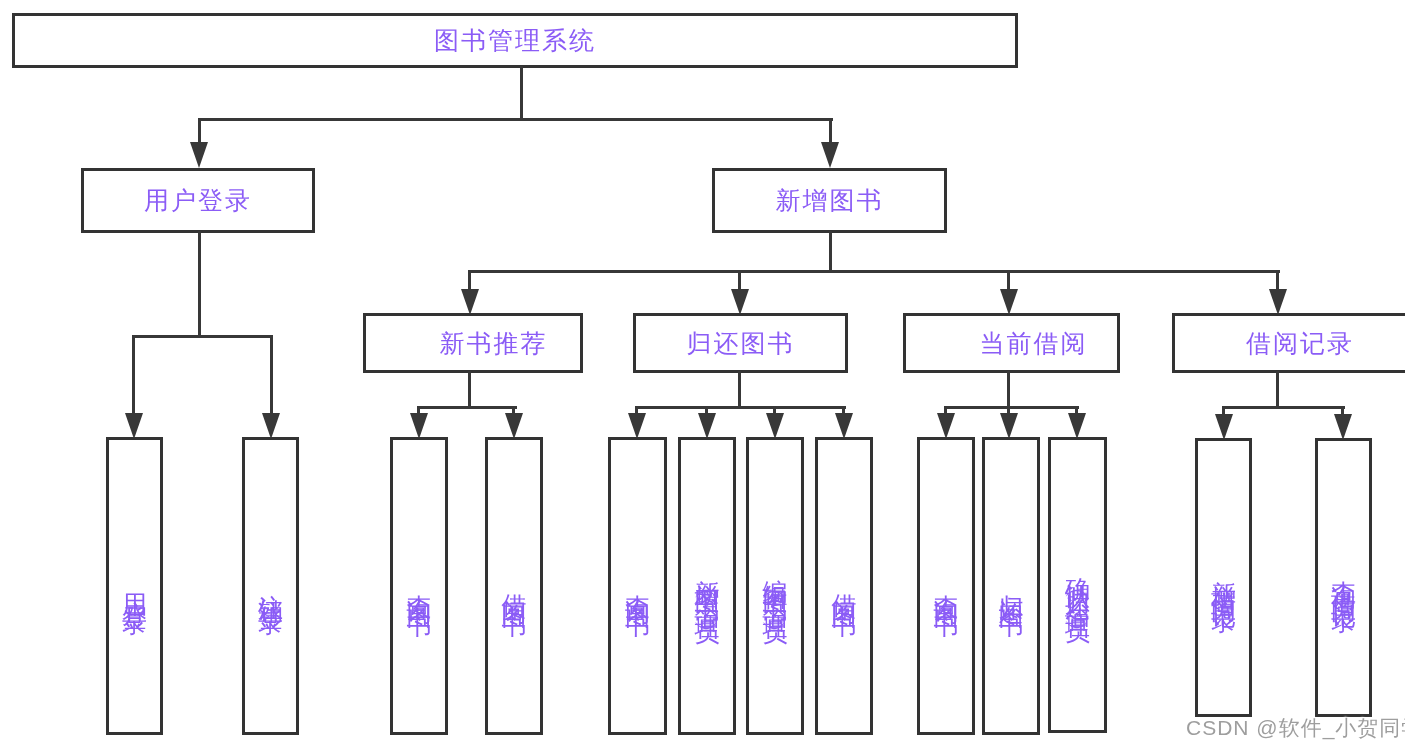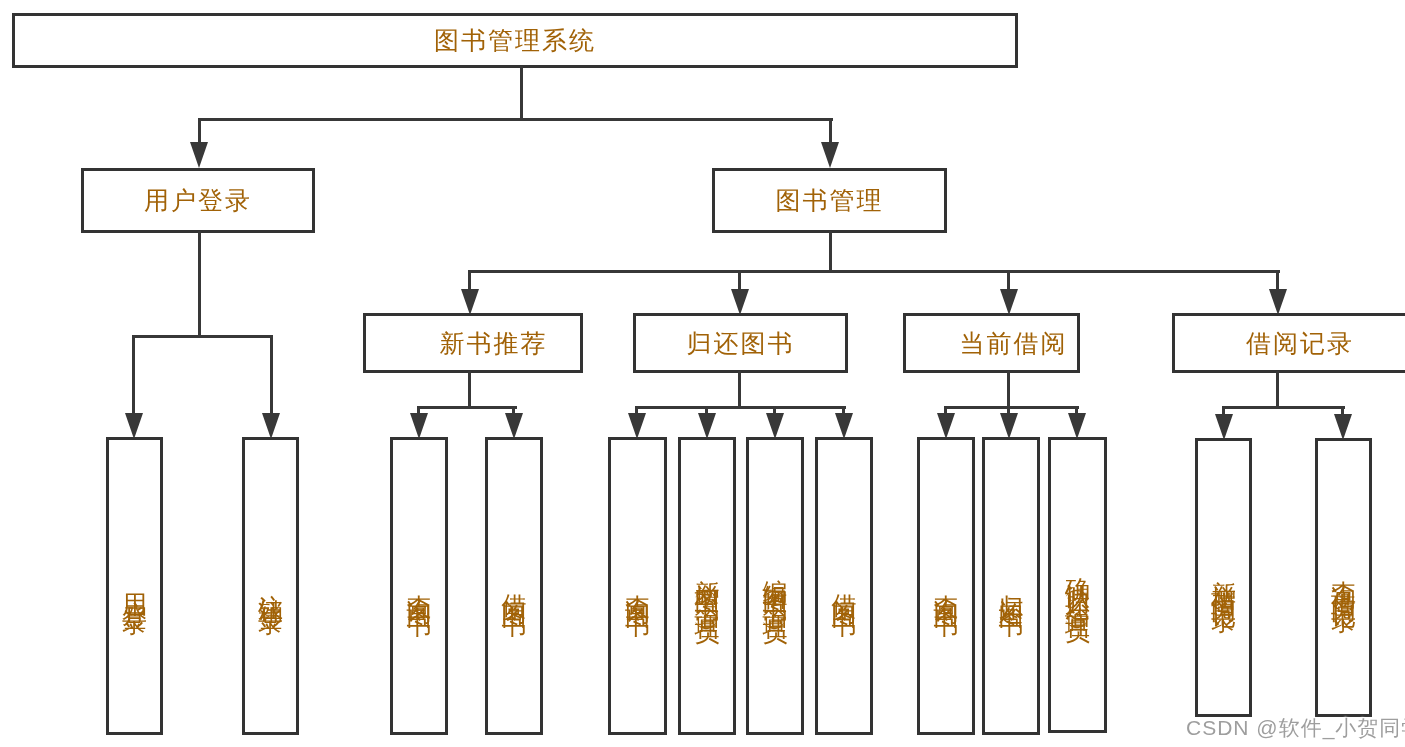--- a/index.html
+++ b/index.html
@@ -16,21 +16,21 @@
   }
   
   .box {
     position: absolute;
     border: 3px solid #333333;
     background: #ffffff;
     box-sizing: border-box;
     display: flex;
     align-items: center;
     justify-content: center;
-    color: #a16207;
+    color: #8b5cf6;
   }
   .box.h span {
     font-size: 25px;
     letter-spacing: 2px;
     white-space: nowrap;
   }
   .box.v { border-width: 3px; }
   .box.v span {
     writing-mode: vertical-rl;
     text-orientation: mixed;
@@ -69,30 +69,30 @@
 <div class="canvas">
 
   <div class="box h" style="left:12px; top:13px; width:1006px; height:55px;">
     <span>图书管理系统</span>
   </div>
 
   <div class="box h" style="left:81px; top:168px; width:234px; height:65px;">
     <span>用户登录</span>
   </div>
   <div class="box h" style="left:712px; top:168px; width:235px; height:65px;">
-    <span>图书管理</span>
+    <span>新增图书</span>
   </div>
 
   <div class="box h" style="left:363px; top:313px; width:220px; height:60px;padding-left:41px;">
     <span>新书推荐</span>
   </div>
   <div class="box h" style="left:633px; top:313px; width:215px; height:60px;">
     <span>归还图书</span>
   </div>
-  <div class="box h" style="left:903px; top:313px; width:177px; height:60px;padding-left:44px;">
+  <div class="box h" style="left:903px; top:313px; width:217px; height:60px;padding-left:44px;">
     <span>当前借阅</span>
   </div>
   <div class="box h" style="left:1172px; top:313px; width:256px; height:60px;">
     <span>借阅记录</span>
   </div>
 
   <div class="box v" style="left:106px; top:437px; width:57px; height:298px;">
     <span>用户登录</span>
   </div>
   <div class="box v" style="left:242px; top:437px; width:57px; height:298px;">

